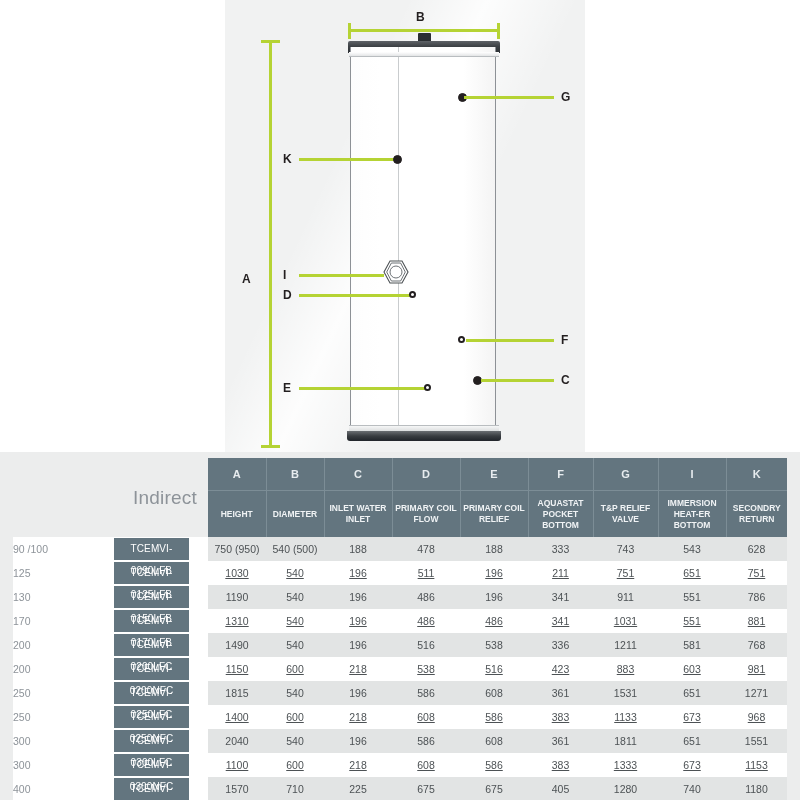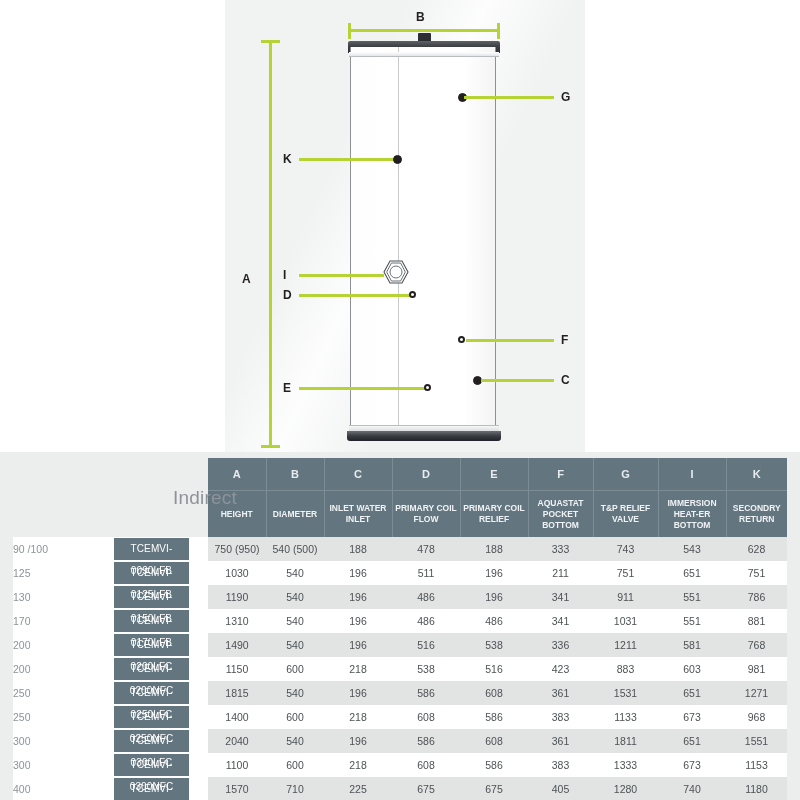--- a/index.html
+++ b/index.html
@@ -212,30 +212,29 @@
   .title-cell {
     background: #eceded;
     vertical-align: middle;
     padding-left: 38px !important;
   }
   #tbl-title {
     font-size: 19px;
     color: #8d9399;
     font-weight: normal;
     letter-spacing: .2px;
-    margin-left: 40px;
   }
   .val {
     text-align: center;
     font-size: 10.5px;
     color: #4d5255;
     height: 24px;
   }
   tr.odd .val { background: #e2e4e4; }
-  tr.even .val { background: #ffffff; }
+  tr.even .val { background: #ffffff; text-decoration: underline; }
   tr.odd .cap-cell, tr.odd .model-cell { background: #ffffff; }
   tr.even .cap-cell, tr.even .model-cell { background: #ffffff; }
 </style>
 </head>
 <body>
 
 <div id="diagram-section">
 
   <div id="diagram-panel">
     <div id="diagram-panel-sheen"></div>

